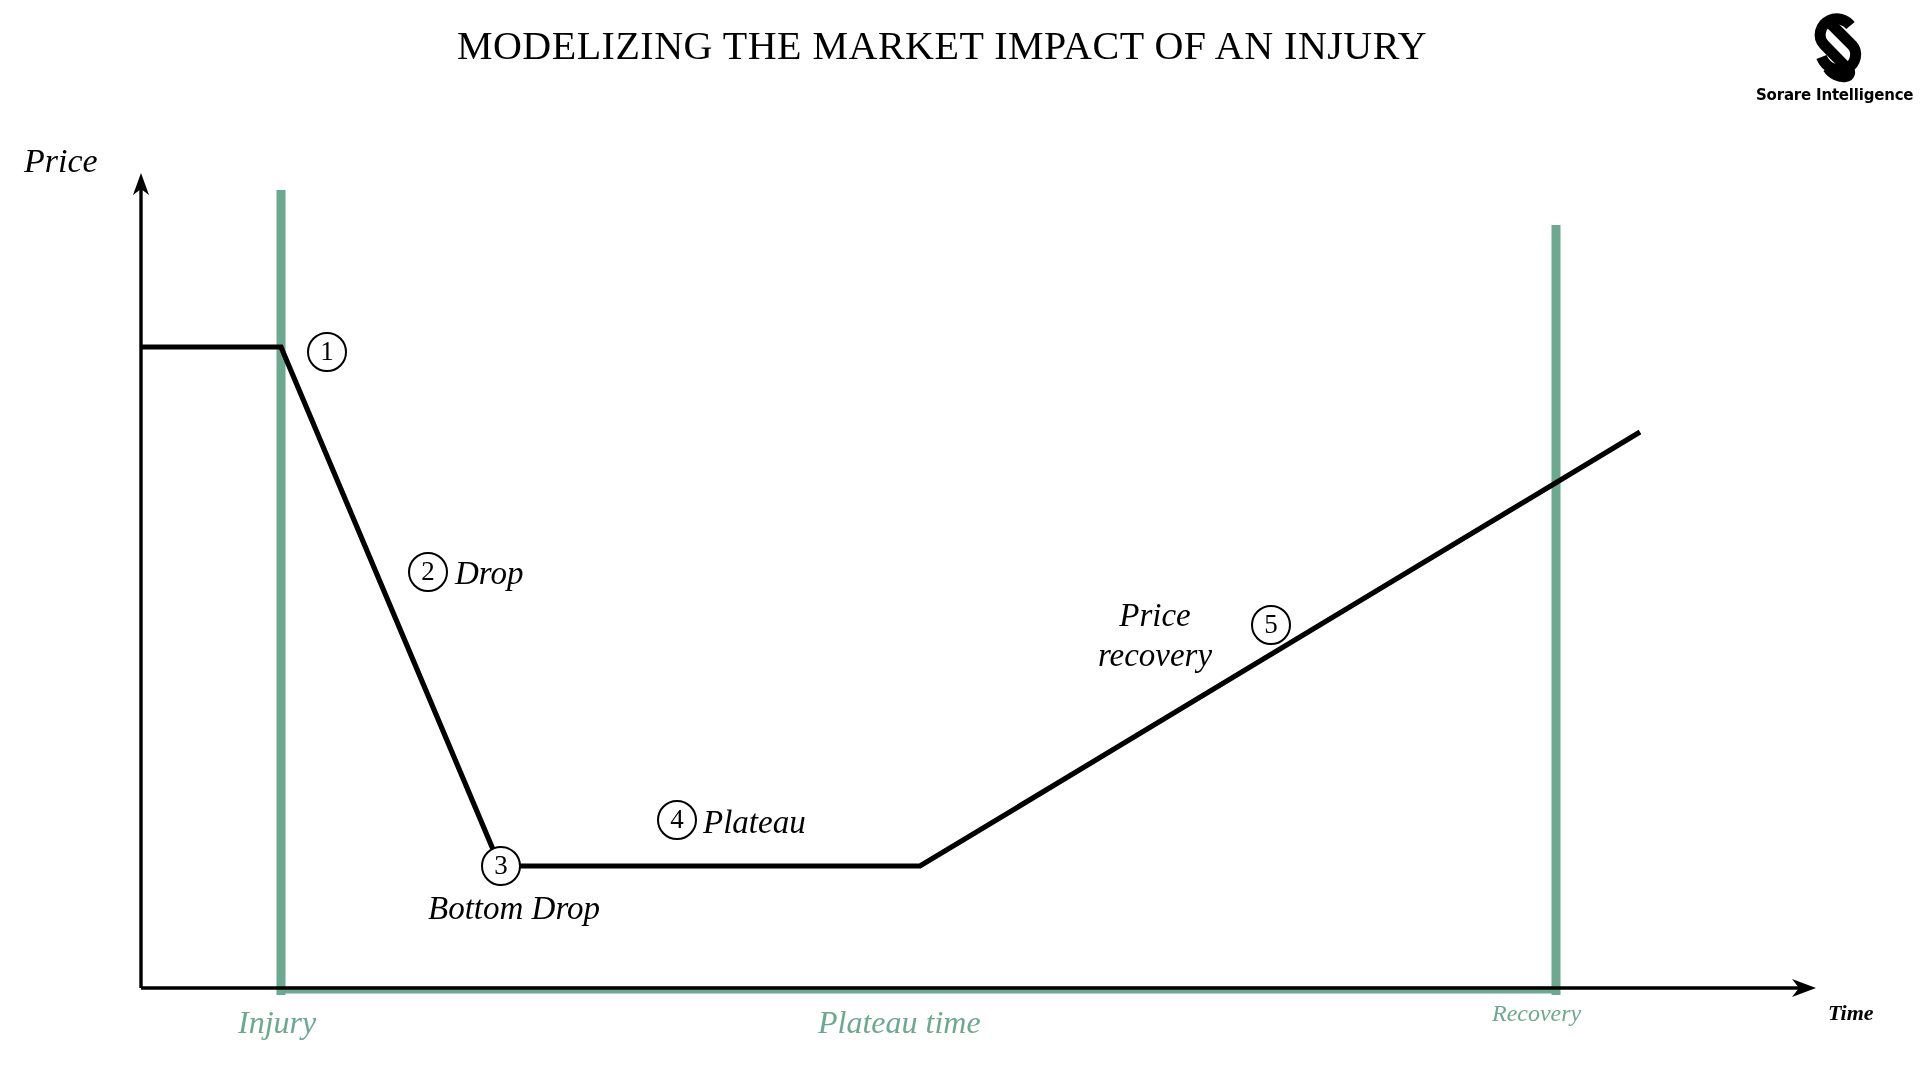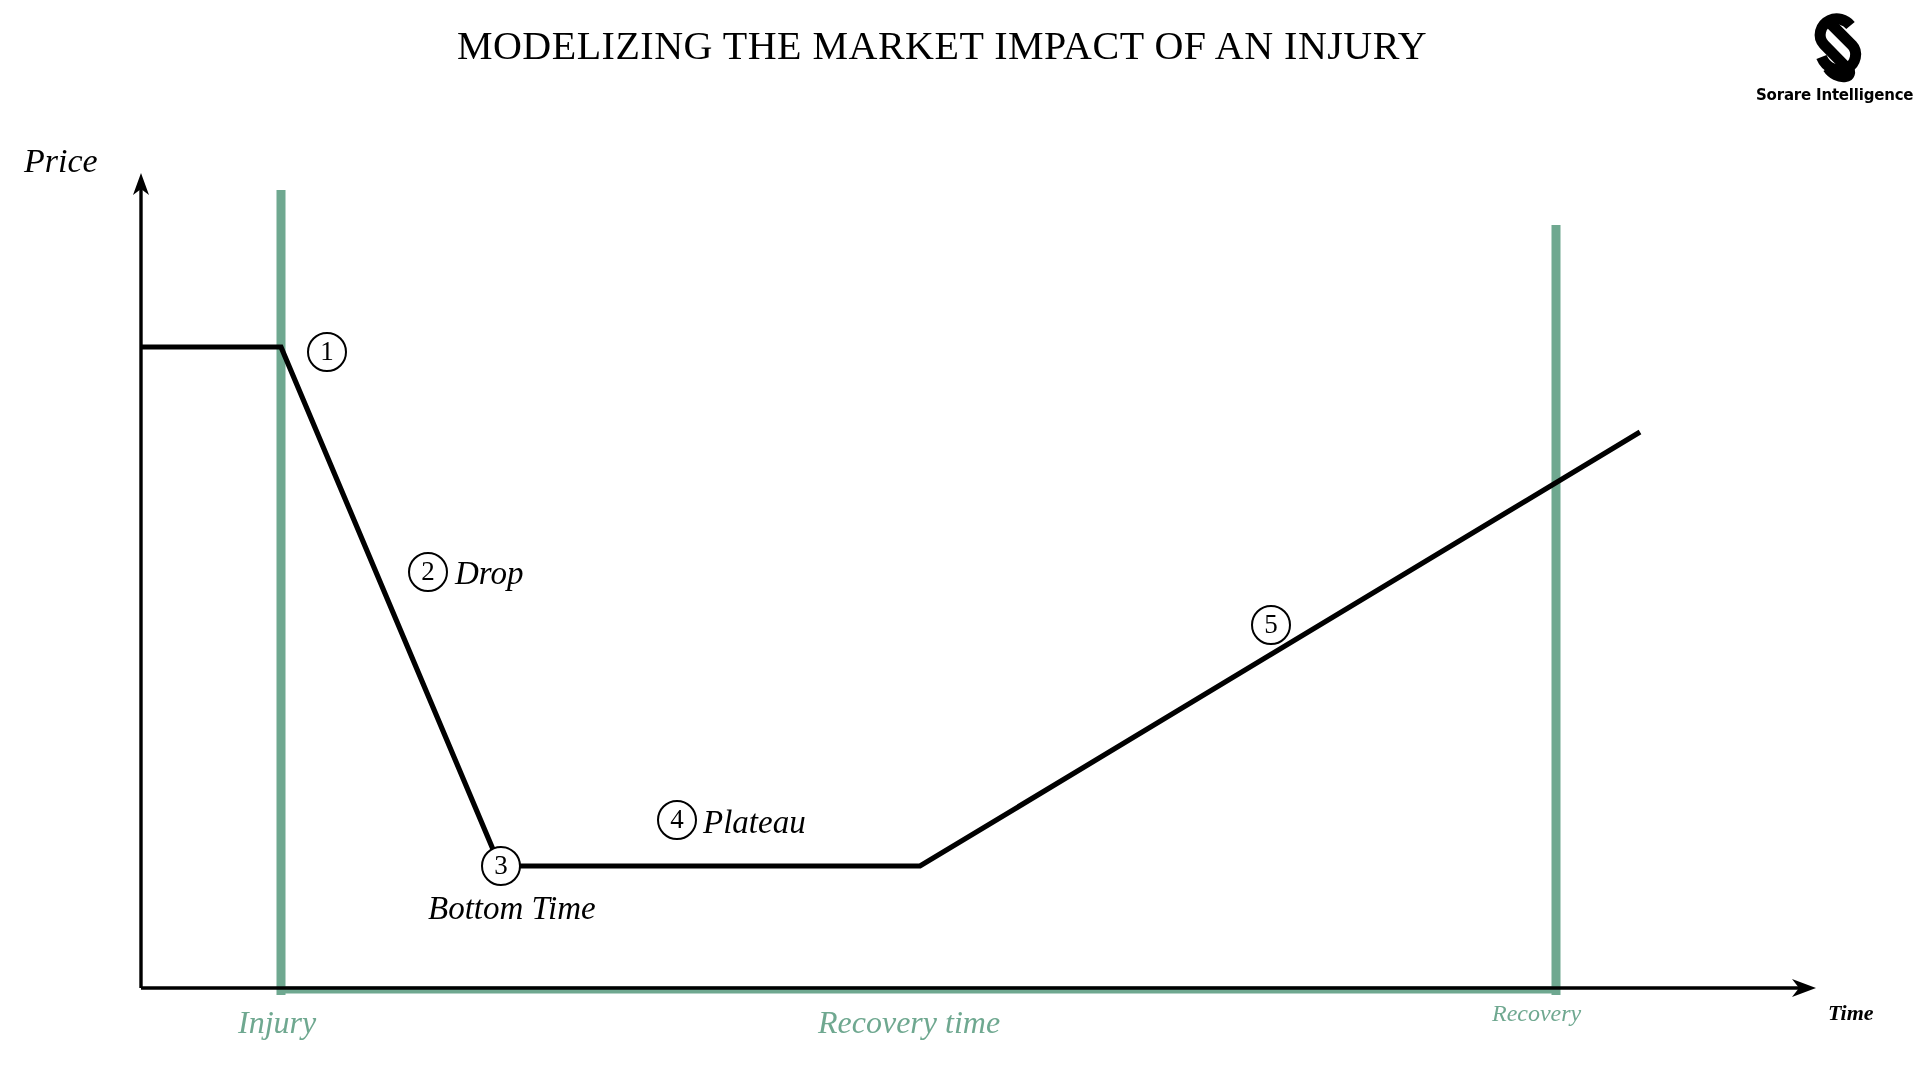--- a/index.html
+++ b/index.html
@@ -185,29 +185,30 @@
     <line x1="141" y1="988" x2="1800" y2="988" stroke="#000000" stroke-width="3.4"></line>
     <path d="M1816 988 L1792 979 L1799 988 L1792 997 Z" fill="#000000"></path>
 
     <polyline points="141,347 281,347 500,866 920,866 1640,432" fill="none" stroke="#000000" stroke-width="5.2" stroke-linejoin="miter" stroke-linecap="butt"></polyline>
   </svg>
 
   <div class="lbl" id="axis-label-price">Price</div>
   <div class="lbl" id="axis-label-time">Time</div>
 
   <div class="lbl lbl-green" id="tick-injury">Injury</div>
-  <div class="lbl lbl-green" id="tick-recovery-time">Recovery time</div>
+  <div class="lbl lbl-green" id="tick-recovery-time">Plateau time</div>
   <div class="lbl lbl-green" id="tick-recovery">Recovery</div>
 
   <div class="marker-num" id="marker-1">1</div>
 
   <div class="marker-num" id="marker-2">2</div>
   <div class="lbl" id="ann-2-text">Drop</div>
 
   <div class="marker-num" id="marker-3">3</div>
-  <div class="lbl" id="ann-3-text">Bottom Time</div>
+  <div class="lbl" id="ann-3-text">Bottom Drop</div>
 
   <div class="marker-num" id="marker-4">4</div>
   <div class="lbl" id="ann-4-text">Plateau</div>
 
   <div class="marker-num" id="marker-5">5</div>
+  <div class="lbl" id="ann-5-text">Price recovery</div>
 
 </div>
 
 </body></html>

